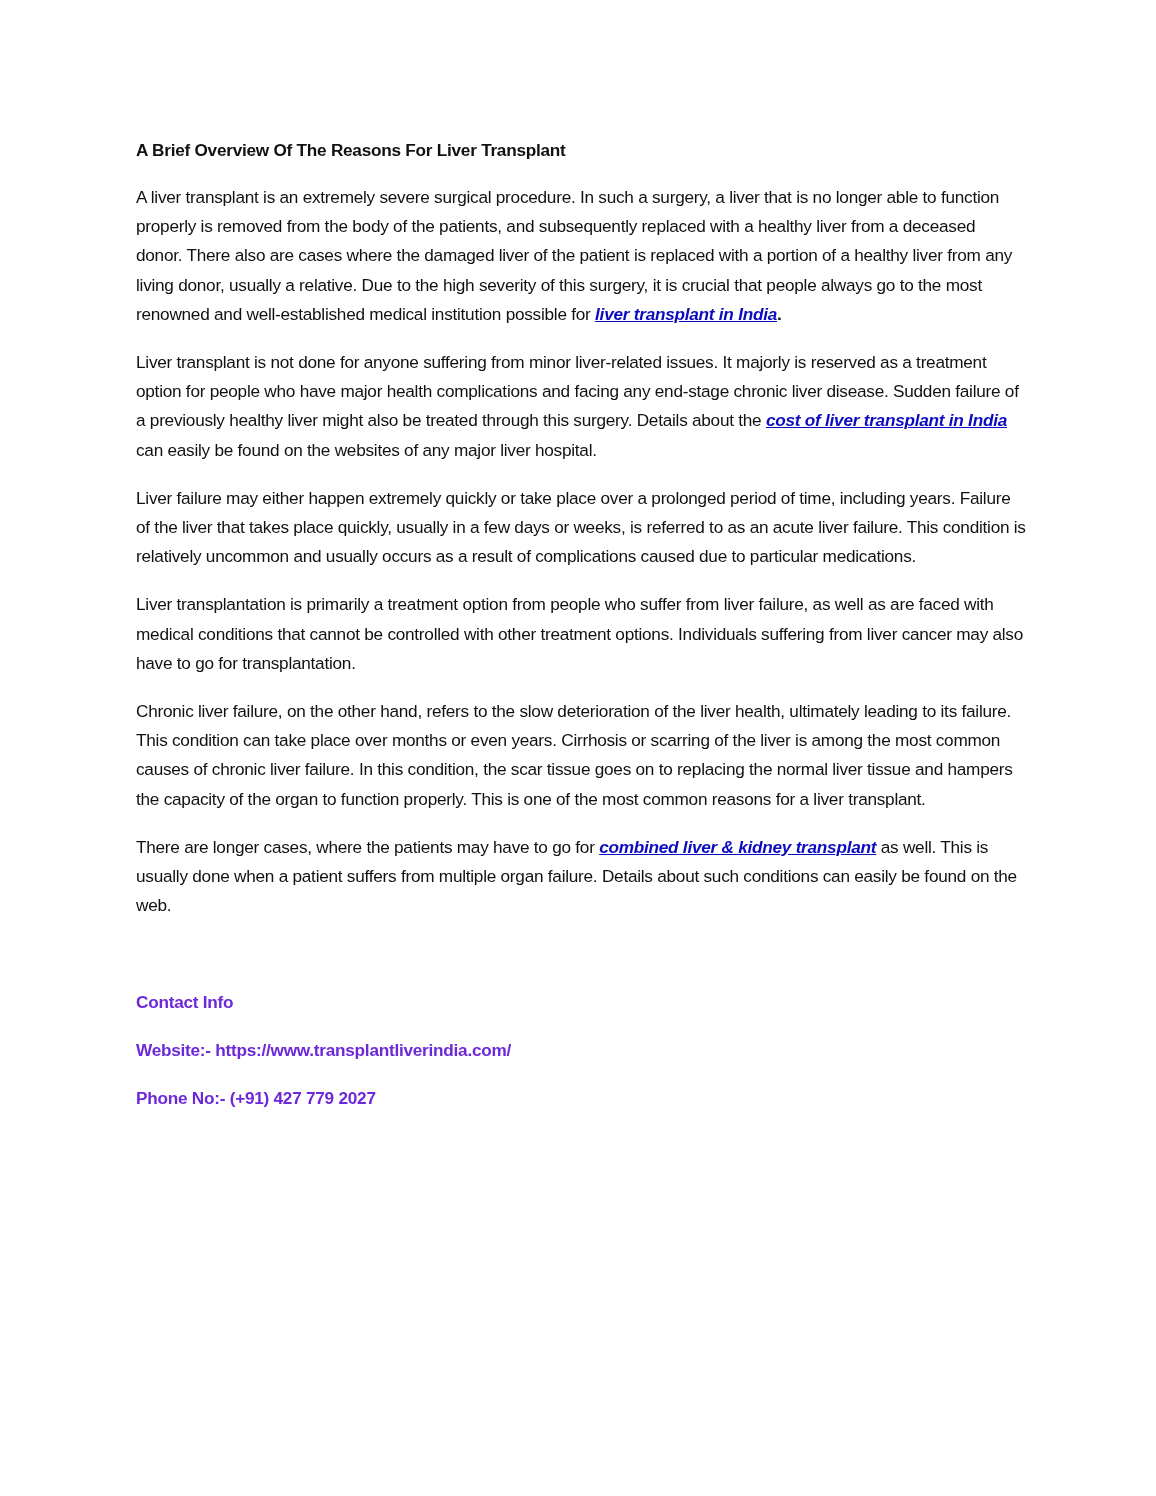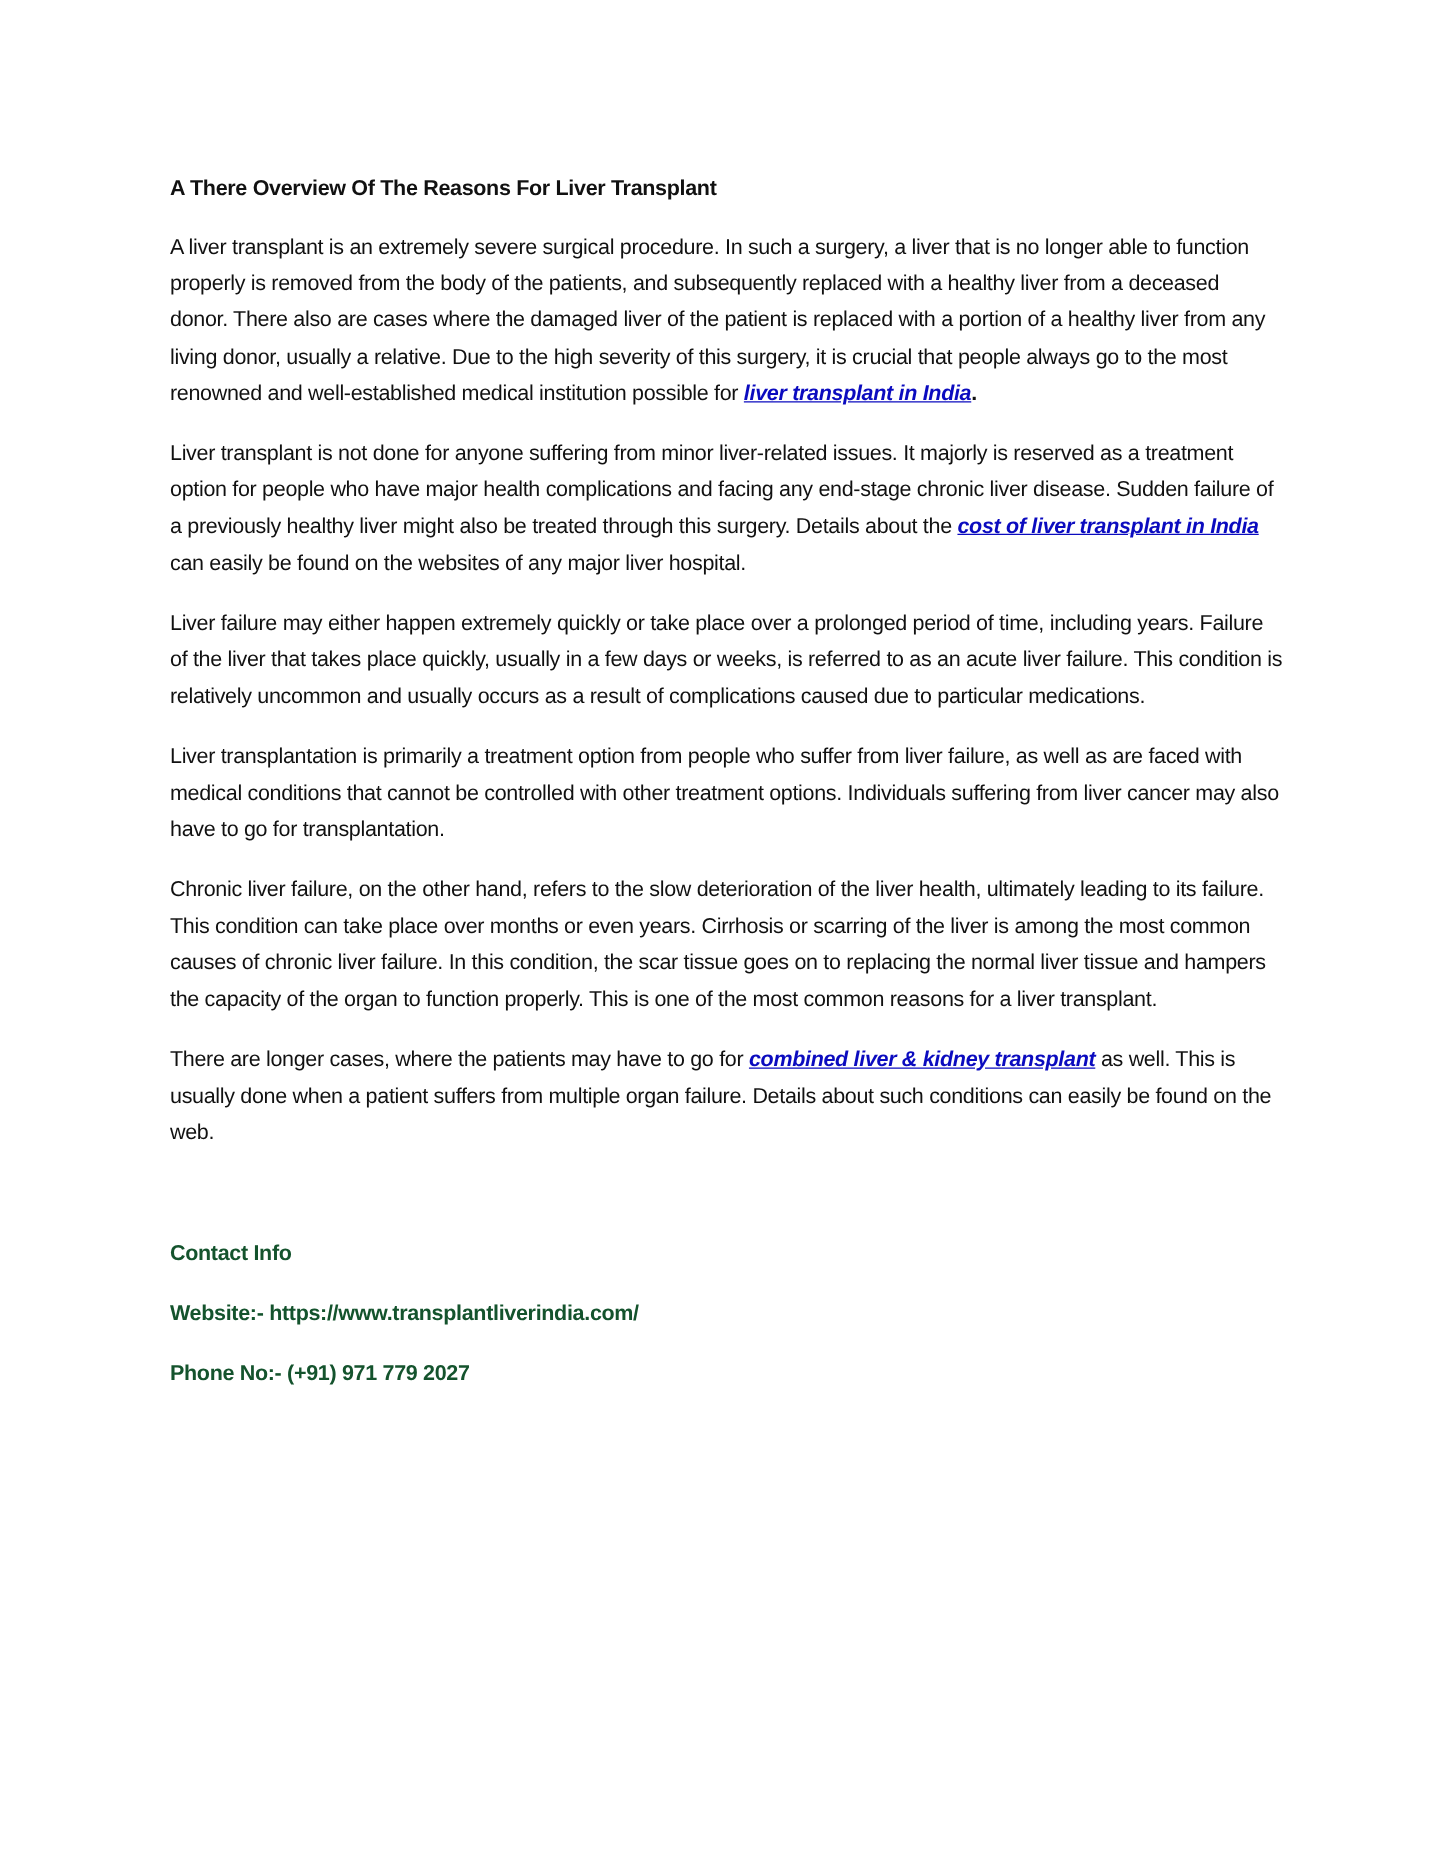--- a/index.html
+++ b/index.html
@@ -7,40 +7,40 @@
     .page {
       position: absolute; left: 136px; top: 136px; width: 890px;
       font-family: "Liberation Sans", sans-serif;
       font-size: 17.2px; line-height: 29.2px; color: #111111;
       letter-spacing: -0.25px;
     }
     .heading { font-weight: bold; margin: 0 0 19px 0; line-height: 28px; }
     p { margin: 0 0 19px 0; }
     a.link { color: #1a0dab; font-weight: bold; text-decoration: underline; color: #0b0bbf; font-style: italic; }
     .bold-dot { font-weight: bold; }
-    .contact { color: #14532d; font-weight: bold; margin-top: 68px; }
+    .contact { color: #6d28d9; font-weight: bold; margin-top: 68px; }
     .contact div { margin: 0 0 19px 0; line-height: 29px; }
   </style>
 </head>
 <body>
 
 <div class="page">
-  <div class="heading">A There Overview Of The Reasons For Liver Transplant</div>
+  <div class="heading">A Brief Overview Of The Reasons For Liver Transplant</div>
 
   <p><span>A liver transplant is an extremely severe surgical procedure. In such a surgery, a liver that is no longer able to function properly is removed from the body of the patients, and subsequently replaced with a healthy liver from a deceased donor. There also are cases where the damaged liver of the patient is replaced with a portion of a healthy liver from any living donor, usually a relative. Due to the high severity of this surgery, it is crucial that people always go to the most renowned and well-established medical institution possible for </span><a class="link" href="#">liver transplant in India</a><span class="bold-dot">.</span></p>
 
   <p><span>Liver transplant is not done for anyone suffering from minor liver-related issues. It majorly is reserved as a treatment option for people who have major health complications and facing any end-stage chronic liver disease. Sudden failure of a previously healthy liver might also be treated through this surgery. Details about the </span><a class="link" href="#">cost of liver transplant in India</a><span> can easily be found on the websites of any major liver hospital.</span></p>
 
 
   <p>Liver failure may either happen extremely quickly or take place over a prolonged period of time, including years. Failure of the liver that takes place quickly, usually in a few days or weeks, is referred to as an acute liver failure. This condition is relatively uncommon and usually occurs as a result of complications caused due to particular medications.</p>
 
   <p>Liver transplantation is primarily a treatment option from people who suffer from liver failure, as well as are faced with medical conditions that cannot be controlled with other treatment options. Individuals suffering from liver cancer may also have to go for transplantation.</p>
 
   <p>Chronic liver failure, on the other hand, refers to the slow deterioration of the liver health, ultimately leading to its failure. This condition can take place over months or even years. Cirrhosis or scarring of the liver is among the most common causes of chronic liver failure. In this condition, the scar tissue goes on to replacing the normal liver tissue and hampers the capacity of the organ to function properly. This is one of the most common reasons for a liver transplant.</p>
 
   <p><span>There are longer cases, where the patients may have to go for </span><a class="link" href="#">combined liver &amp; kidney transplant</a><span> as well.  This is usually done when a patient suffers from multiple organ failure. Details about such conditions can easily be found on the web.</span></p>
 
   <div class="contact">
     <div>Contact Info</div>
     <div>Website:- https://www.transplantliverindia.com/</div>
-    <div>Phone No:- (+91) 971 779 2027</div>
+    <div>Phone No:- (+91) 427 779 2027</div>
   </div>
 </div>
 
 </body></html>

